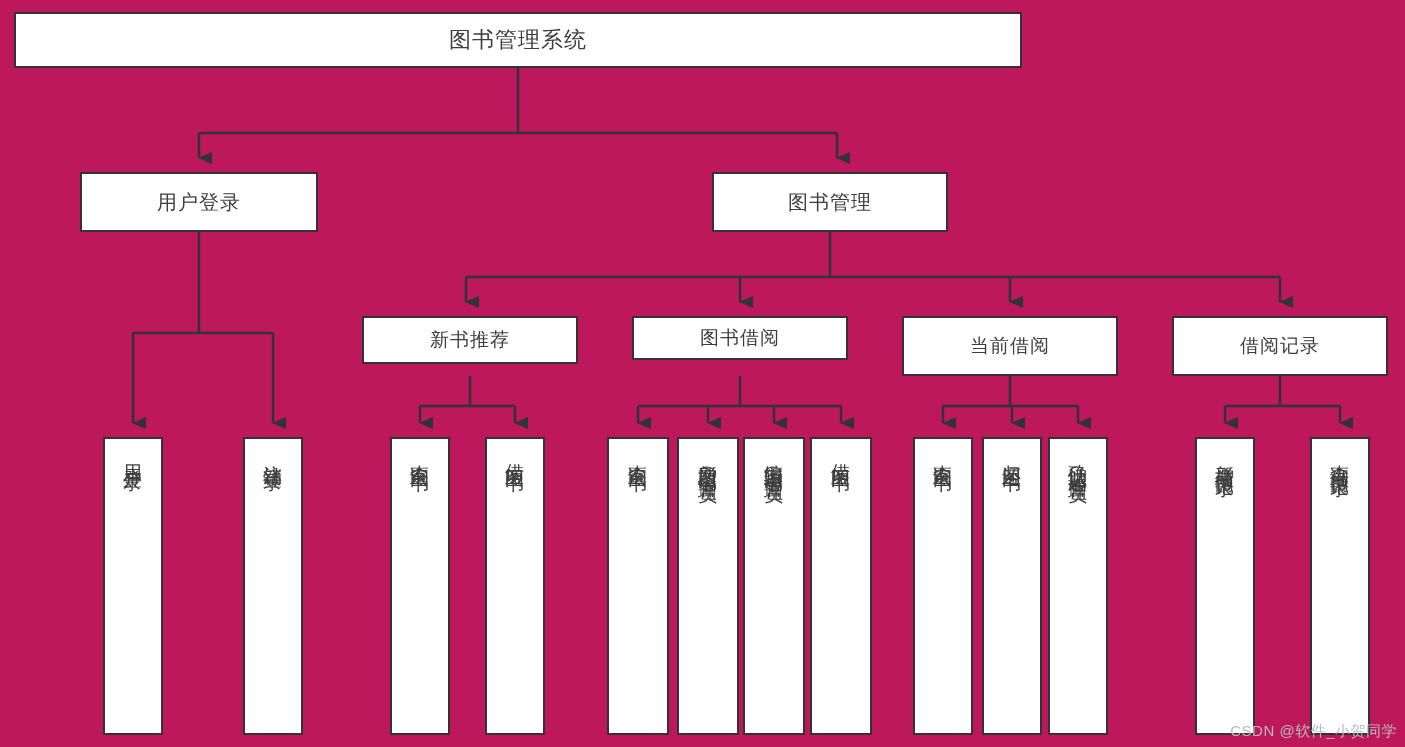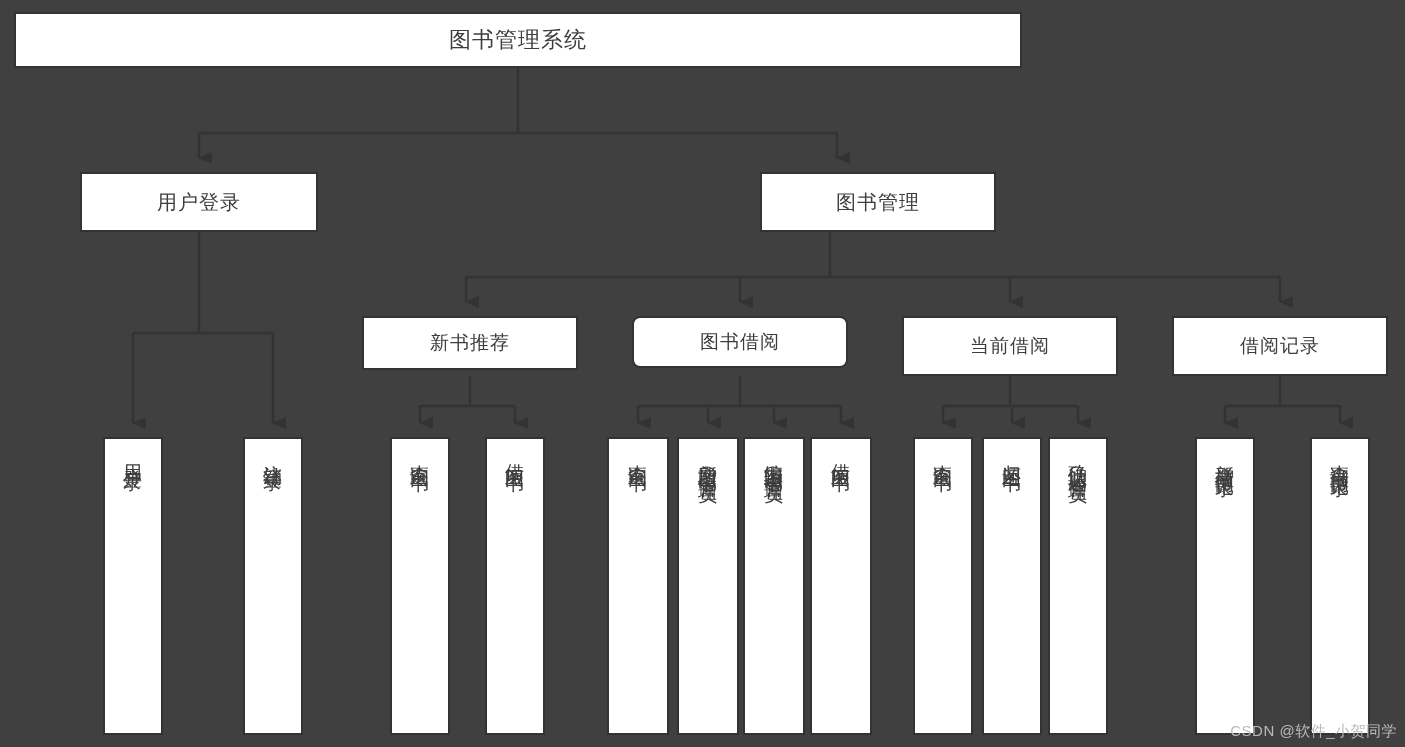--- a/index.html
+++ b/index.html
@@ -7,21 +7,21 @@
     padding: 0;
     background: #ffffff;
   }
   body {
     font-family: "Liberation Sans", "DejaVu Sans", sans-serif;
   }
   #canvas {
     position: relative;
     width: 1405px;
     height: 747px;
-    background: #404040;
+    background: #be185d;
     overflow: hidden;
   }
   #wires {
     position: absolute;
     left: 0;
     top: 0;
     width: 1405px;
     height: 747px;
     pointer-events: none;
   }
@@ -129,28 +129,28 @@
     </g>
   </svg>
 
   <div class="node root" style="left:14px; top:12px; width:1008px; height:56px;">
     <span class="htext">图书管理系统</span>
   </div>
 
   <div class="node lvl1" style="left:80px; top:172px; width:238px; height:60px;">
     <span class="htext">用户登录</span>
   </div>
-  <div class="node lvl1" style="left:712px; top:172px; width:236px; height:60px;margin-left:48px;">
+  <div class="node lvl1" style="left:712px; top:172px; width:236px; height:60px;">
     <span class="htext">图书管理</span>
   </div>
 
-  <div class="node lvl2" style="left:362px; top:316px; width:216px; height:54px;">
+  <div class="node lvl2" style="left:362px; top:316px; width:216px; height:48px;">
     <span class="htext">新书推荐</span>
   </div>
-  <div class="node lvl2" style="left:632px; top:316px; width:216px; height:52px;border-radius:8px;">
+  <div class="node lvl2" style="left:632px; top:316px; width:216px; height:44px;">
     <span class="htext">图书借阅</span>
   </div>
   <div class="node lvl2" style="left:1172px; top:316px; width:216px; height:60px;">
     <span class="htext">借阅记录</span>
   </div>
   <div class="node lvl2" style="left:902px; top:316px; width:216px; height:60px;">
     <span class="htext">当前借阅</span>
   </div>
 
   <div class="node leaf" style="left:103px; top:437px; width:60px; height:298px;">

